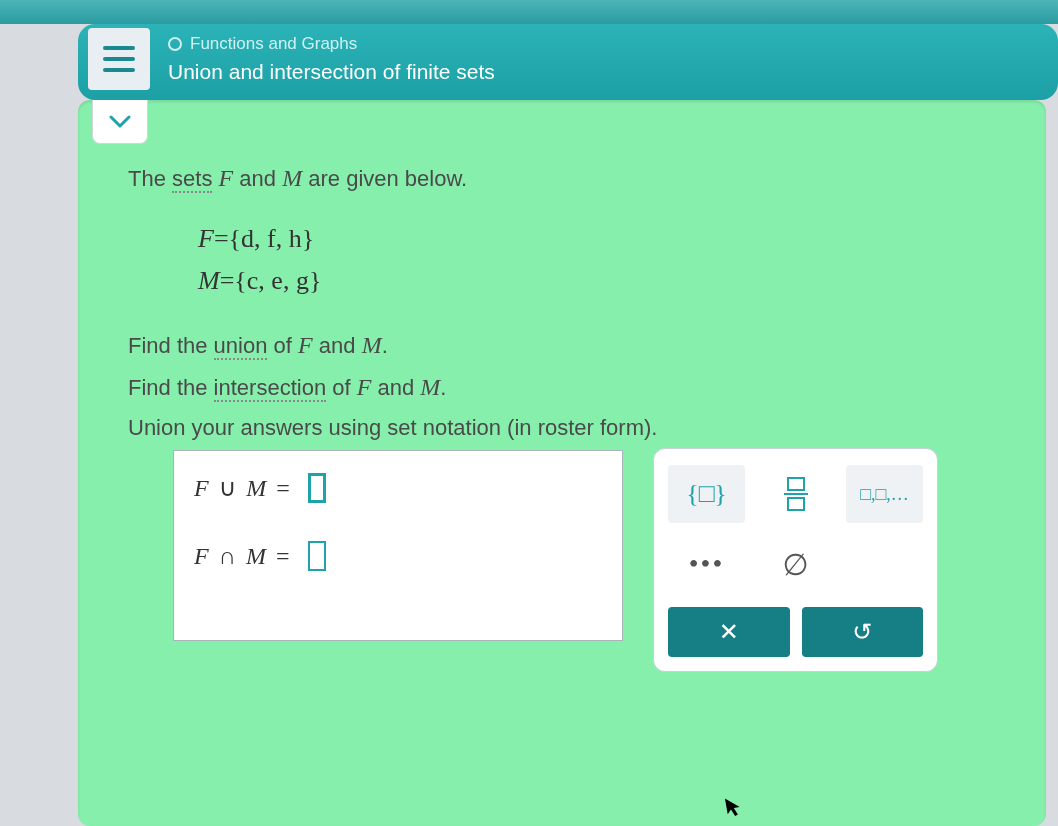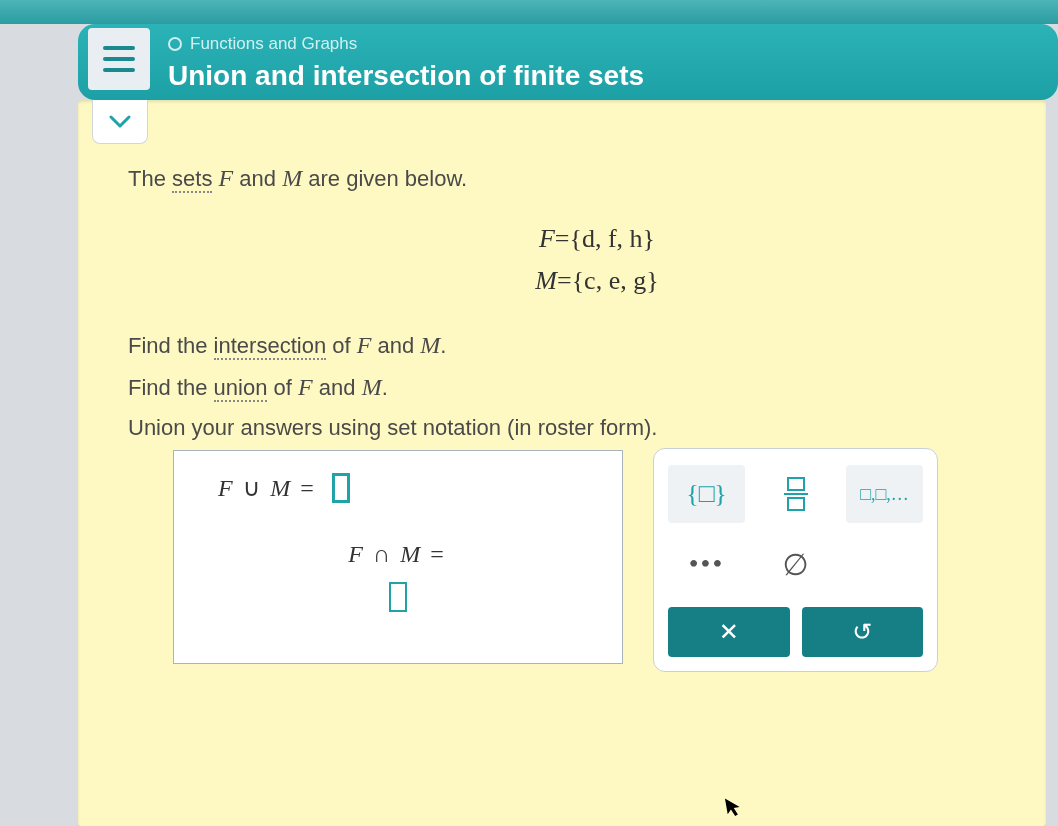--- a/index.html
+++ b/index.html
@@ -46,27 +46,27 @@
   }
   .breadcrumb {
     display: flex; align-items: center; gap: 8px;
     font-size: 17px; color: #d1f0f1;
     margin-bottom: 6px;
   }
   .breadcrumb .circ {
     width: 14px; height: 14px; border: 2px solid #cfeeef; border-radius: 50%;
   }
   .lesson-title {
-    font-size: 28px; color: #fff; font-weight: 700;
+    font-size: 21px; color: #fff; font-weight: 400;
   }
   .content-card {
     position: absolute;
     top: 100px; left: 78px; right: 12px; bottom: 0;
-    background: #fef9c3;
-    border-radius: 4px;
+    background: #86efac;
+    border-radius: 12px;
     box-shadow: inset 0 2px 3px rgba(0,0,0,.1);
   }
   .expand-tab {
     position: absolute;
     top: 0; left: 14px;
     width: 56px; height: 44px;
     background: #fff;
     border: 1px solid #d0d6dc;
     border-top: none;
     border-radius: 0 0 8px 8px;
@@ -86,31 +86,30 @@
     cursor: pointer;
   }
   .math-it { font-family: 'Times New Roman', serif; font-style: italic; font-size: 24px; }
   .set-defs {
     margin: 22px 0 26px 70px;
     font-family: 'Times New Roman', serif;
     font-size: 26px;
     font-style: italic;
     line-height: 1.6;
     color: #333;
-    text-align: center;
   }
   .set-defs .nrm { font-style: normal; }
   .instr { margin-bottom: 6px; }
   .answers-panel {
     position: absolute;
     left: 95px; top: 350px;
-    width: 450px; height: 214px;
+    width: 450px; height: 191px;
     border: 1px solid #a9b3bb;
     background: #fff;
-    padding: 22px 44px;
+    padding: 22px 20px;
   }
   .ans-row {
     display: flex; align-items: center; gap: 14px;
     font-family: 'Times New Roman', serif;
     font-size: 24px; font-style: italic;
     margin-bottom: 38px;
     color: #333;
   }
   .ans-row .op { font-style: normal; margin: 0 4px; }
   .input-box {
@@ -214,42 +213,42 @@
     <div class="set-defs">
       <div>
         <span>F</span><span class="nrm">=</span><span class="nrm">{d, f, h}</span>
       </div>
       <div>
         <span>M</span><span class="nrm">=</span><span class="nrm">{c, e, g}</span>
       </div>
     </div>
 
     <p class="instr">
+      <span>Find the </span><span class="dotted-link">union</span><span> of </span><span class="math-it">F</span><span> and </span><span class="math-it">M</span><span>.</span>
+    </p>
+
+    <p class="instr">
       <span>Find the </span><span class="dotted-link">intersection</span><span> of </span><span class="math-it">F</span><span> and </span><span class="math-it">M</span><span>.</span>
-    </p>
-
-    <p class="instr">
-      <span>Find the </span><span class="dotted-link">union</span><span> of </span><span class="math-it">F</span><span> and </span><span class="math-it">M</span><span>.</span>
     </p>
 
     <p class="instr">Union your answers using set notation (in roster form).</p>
 
   </div>
 
   <div class="answers-panel">
     <div class="ans-row">
       <span>
         <span>F</span>
         <span class="op">∪</span>
         <span>M</span>
         <span class="op">=</span>
       </span>
       <span class="input-box active"></span>
     </div>
-    <div class="ans-row" style="margin-bottom:0;flex-direction:column;">
+    <div class="ans-row" style="margin-bottom:0;">
       <span>
         <span>F</span>
         <span class="op">∩</span>
         <span>M</span>
         <span class="op">=</span>
       </span>
       <span class="input-box"></span>
     </div>
   </div>
 

